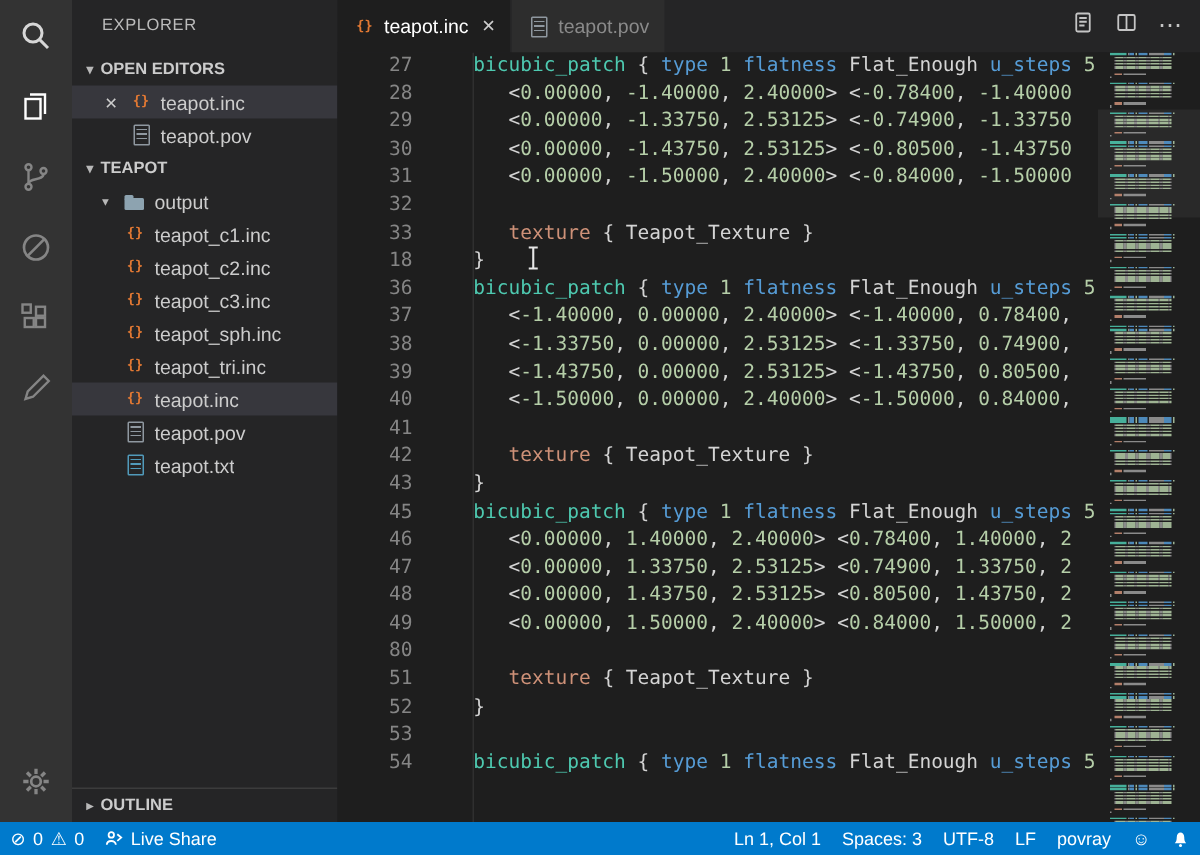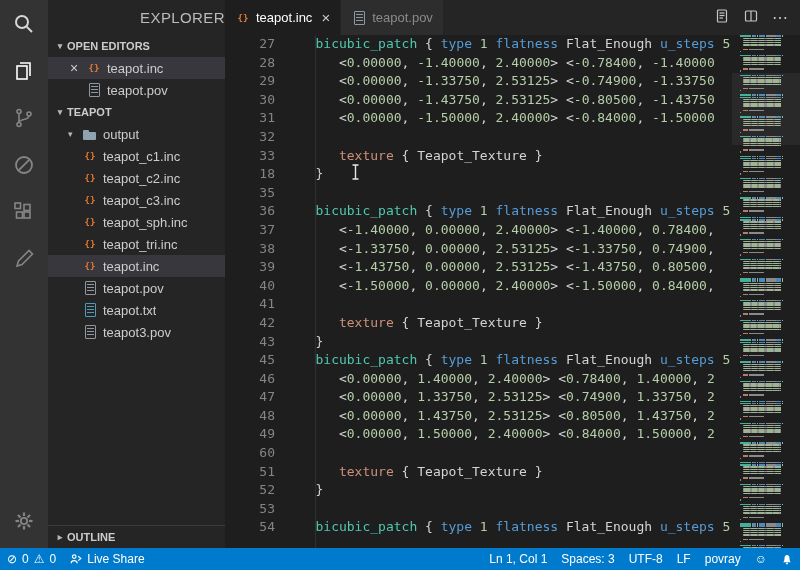--- a/index.html
+++ b/index.html
@@ -11,21 +11,21 @@
                 display:flex;flex-direction:column;align-items:center;}
   .ab-item{width:48px;height:47px;display:flex;align-items:center;justify-content:center;color:#858585;}
   .ab-item.active{color:#ffffff;}
   .ab-item.bright{color:#d7d7d7;}
   .ab-bottom{margin-top:auto;margin-bottom:4px;}
   .ab-item svg{display:block;}
 
   
   .sidebar{position:absolute;left:48px;top:0;bottom:22px;width:177px;background:#252526;color:#cccccc;
            font-size:13px;overflow:hidden;}
-  .sidebar-title{height:35px;line-height:35px;padding-left:20px;font-size:15px;color:#bbbbbb;letter-spacing:.4px;text-align:right;}
+  .sidebar-title{height:35px;line-height:35px;padding-left:20px;font-size:11px;color:#bbbbbb;letter-spacing:.4px;}
   .sec-header{height:22px;display:flex;align-items:center;font-size:11px;font-weight:bold;color:#cccccc;padding-left:5px;}
   .sec-header .tw{width:14px;text-align:center;font-size:9px;color:#b8b8b8;flex:none;}
   .srow{height:22px;display:flex;align-items:center;padding-left:22px;white-space:nowrap;}
   .trow{padding-left:20px;}
   .srow.active{background:#37373d;}
   .srow .close{width:16px;flex:none;color:#cccccc;font-size:14px;line-height:14px;}
   .sp16{width:16px;flex:none;display:inline-block;}
   .sp14{width:14px;flex:none;display:inline-block;}
   .srow .tw{width:14px;flex:none;font-size:9px;color:#b8b8b8;text-align:left;}
   .lbl{overflow:hidden;text-overflow:ellipsis;}
@@ -207,27 +207,20 @@
           <i class="sheet"></i>
         </span>
         <span class="lbl">teapot.pov</span>
       </div>
       <div class="srow trow">
         <span class="sp14"></span>
         <span class="ico ico-txt">
           <i class="sheet txt"></i>
         </span>
         <span class="lbl">teapot.txt</span>
-      </div>
-      <div class="srow trow">
-        <span class="sp14"></span>
-        <span class="ico ico-pov">
-          <i class="sheet"></i>
-        </span>
-        <span class="lbl">teapot3.pov</span>
       </div>
     </div>
 
   <div class="sec-header outline-sec">
     <span class="tw">▸</span>
     <span>OUTLINE</span>
   </div>
 </div>
 
 <div class="tab-bar">
@@ -267,35 +260,34 @@
   <div class="indent-guide"></div>
   <div>
       <div class="code-row"><span class="ln">27</span><span class="code-text"><span class="tk-p">   </span><span class="tk-k">bicubic_patch</span><span class="tk-p"> { </span><span class="tk-b">type</span><span class="tk-p"> </span><span class="tk-n">1</span><span class="tk-p"> </span><span class="tk-b">flatness</span><span class="tk-p"> Flat_Enough </span><span class="tk-b">u_steps</span><span class="tk-p"> </span><span class="tk-n">5</span></span></div>
       <div class="code-row"><span class="ln">28</span><span class="code-text"><span class="tk-p">      &lt;</span><span class="tk-n">0.00000</span><span class="tk-p">, </span><span class="tk-n">-1.40000</span><span class="tk-p">, </span><span class="tk-n">2.40000</span><span class="tk-p">&gt; &lt;</span><span class="tk-n">-0.78400</span><span class="tk-p">, </span><span class="tk-n">-1.40000</span></span></div>
       <div class="code-row"><span class="ln">29</span><span class="code-text"><span class="tk-p">      &lt;</span><span class="tk-n">0.00000</span><span class="tk-p">, </span><span class="tk-n">-1.33750</span><span class="tk-p">, </span><span class="tk-n">2.53125</span><span class="tk-p">&gt; &lt;</span><span class="tk-n">-0.74900</span><span class="tk-p">, </span><span class="tk-n">-1.33750</span></span></div>
       <div class="code-row"><span class="ln">30</span><span class="code-text"><span class="tk-p">      &lt;</span><span class="tk-n">0.00000</span><span class="tk-p">, </span><span class="tk-n">-1.43750</span><span class="tk-p">, </span><span class="tk-n">2.53125</span><span class="tk-p">&gt; &lt;</span><span class="tk-n">-0.80500</span><span class="tk-p">, </span><span class="tk-n">-1.43750</span></span></div>
       <div class="code-row"><span class="ln">31</span><span class="code-text"><span class="tk-p">      &lt;</span><span class="tk-n">0.00000</span><span class="tk-p">, </span><span class="tk-n">-1.50000</span><span class="tk-p">, </span><span class="tk-n">2.40000</span><span class="tk-p">&gt; &lt;</span><span class="tk-n">-0.84000</span><span class="tk-p">, </span><span class="tk-n">-1.50000</span></span></div>
       <div class="code-row"><span class="ln">32</span><span class="code-text"></span></div>
       <div class="code-row"><span class="ln">33</span><span class="code-text"><span class="tk-p">      </span><span class="tk-s">texture</span><span class="tk-p"> { Teapot_Texture }</span></span></div>
       <div class="code-row"><span class="ln">18</span><span class="code-text"><span class="tk-p">   }</span></span></div>
-      <div class="code-row"><span class="ln">35</span><span class="code-text"></span></div>
       <div class="code-row"><span class="ln">36</span><span class="code-text"><span class="tk-p">   </span><span class="tk-k">bicubic_patch</span><span class="tk-p"> { </span><span class="tk-b">type</span><span class="tk-p"> </span><span class="tk-n">1</span><span class="tk-p"> </span><span class="tk-b">flatness</span><span class="tk-p"> Flat_Enough </span><span class="tk-b">u_steps</span><span class="tk-p"> </span><span class="tk-n">5</span></span></div>
       <div class="code-row"><span class="ln">37</span><span class="code-text"><span class="tk-p">      &lt;</span><span class="tk-n">-1.40000</span><span class="tk-p">, </span><span class="tk-n">0.00000</span><span class="tk-p">, </span><span class="tk-n">2.40000</span><span class="tk-p">&gt; &lt;</span><span class="tk-n">-1.40000</span><span class="tk-p">, </span><span class="tk-n">0.78400</span><span class="tk-p">,</span></span></div>
       <div class="code-row"><span class="ln">38</span><span class="code-text"><span class="tk-p">      &lt;</span><span class="tk-n">-1.33750</span><span class="tk-p">, </span><span class="tk-n">0.00000</span><span class="tk-p">, </span><span class="tk-n">2.53125</span><span class="tk-p">&gt; &lt;</span><span class="tk-n">-1.33750</span><span class="tk-p">, </span><span class="tk-n">0.74900</span><span class="tk-p">,</span></span></div>
       <div class="code-row"><span class="ln">39</span><span class="code-text"><span class="tk-p">      &lt;</span><span class="tk-n">-1.43750</span><span class="tk-p">, </span><span class="tk-n">0.00000</span><span class="tk-p">, </span><span class="tk-n">2.53125</span><span class="tk-p">&gt; &lt;</span><span class="tk-n">-1.43750</span><span class="tk-p">, </span><span class="tk-n">0.80500</span><span class="tk-p">,</span></span></div>
       <div class="code-row"><span class="ln">40</span><span class="code-text"><span class="tk-p">      &lt;</span><span class="tk-n">-1.50000</span><span class="tk-p">, </span><span class="tk-n">0.00000</span><span class="tk-p">, </span><span class="tk-n">2.40000</span><span class="tk-p">&gt; &lt;</span><span class="tk-n">-1.50000</span><span class="tk-p">, </span><span class="tk-n">0.84000</span><span class="tk-p">,</span></span></div>
       <div class="code-row"><span class="ln">41</span><span class="code-text"></span></div>
       <div class="code-row"><span class="ln">42</span><span class="code-text"><span class="tk-p">      </span><span class="tk-s">texture</span><span class="tk-p"> { Teapot_Texture }</span></span></div>
       <div class="code-row"><span class="ln">43</span><span class="code-text"><span class="tk-p">   }</span></span></div>
       <div class="code-row"><span class="ln">45</span><span class="code-text"><span class="tk-p">   </span><span class="tk-k">bicubic_patch</span><span class="tk-p"> { </span><span class="tk-b">type</span><span class="tk-p"> </span><span class="tk-n">1</span><span class="tk-p"> </span><span class="tk-b">flatness</span><span class="tk-p"> Flat_Enough </span><span class="tk-b">u_steps</span><span class="tk-p"> </span><span class="tk-n">5</span></span></div>
       <div class="code-row"><span class="ln">46</span><span class="code-text"><span class="tk-p">      &lt;</span><span class="tk-n">0.00000</span><span class="tk-p">, </span><span class="tk-n">1.40000</span><span class="tk-p">, </span><span class="tk-n">2.40000</span><span class="tk-p">&gt; &lt;</span><span class="tk-n">0.78400</span><span class="tk-p">, </span><span class="tk-n">1.40000</span><span class="tk-p">, </span><span class="tk-n">2</span></span></div>
       <div class="code-row"><span class="ln">47</span><span class="code-text"><span class="tk-p">      &lt;</span><span class="tk-n">0.00000</span><span class="tk-p">, </span><span class="tk-n">1.33750</span><span class="tk-p">, </span><span class="tk-n">2.53125</span><span class="tk-p">&gt; &lt;</span><span class="tk-n">0.74900</span><span class="tk-p">, </span><span class="tk-n">1.33750</span><span class="tk-p">, </span><span class="tk-n">2</span></span></div>
       <div class="code-row"><span class="ln">48</span><span class="code-text"><span class="tk-p">      &lt;</span><span class="tk-n">0.00000</span><span class="tk-p">, </span><span class="tk-n">1.43750</span><span class="tk-p">, </span><span class="tk-n">2.53125</span><span class="tk-p">&gt; &lt;</span><span class="tk-n">0.80500</span><span class="tk-p">, </span><span class="tk-n">1.43750</span><span class="tk-p">, </span><span class="tk-n">2</span></span></div>
       <div class="code-row"><span class="ln">49</span><span class="code-text"><span class="tk-p">      &lt;</span><span class="tk-n">0.00000</span><span class="tk-p">, </span><span class="tk-n">1.50000</span><span class="tk-p">, </span><span class="tk-n">2.40000</span><span class="tk-p">&gt; &lt;</span><span class="tk-n">0.84000</span><span class="tk-p">, </span><span class="tk-n">1.50000</span><span class="tk-p">, </span><span class="tk-n">2</span></span></div>
-      <div class="code-row"><span class="ln">60</span><span class="code-text"></span></div>
+      <div class="code-row"><span class="ln">80</span><span class="code-text"></span></div>
       <div class="code-row"><span class="ln">51</span><span class="code-text"><span class="tk-p">      </span><span class="tk-s">texture</span><span class="tk-p"> { Teapot_Texture }</span></span></div>
       <div class="code-row"><span class="ln">52</span><span class="code-text"><span class="tk-p">   }</span></span></div>
       <div class="code-row"><span class="ln">53</span><span class="code-text"></span></div>
       <div class="code-row"><span class="ln">54</span><span class="code-text"><span class="tk-p">   </span><span class="tk-k">bicubic_patch</span><span class="tk-p"> { </span><span class="tk-b">type</span><span class="tk-p"> </span><span class="tk-n">1</span><span class="tk-p"> </span><span class="tk-b">flatness</span><span class="tk-p"> Flat_Enough </span><span class="tk-b">u_steps</span><span class="tk-p"> </span><span class="tk-n">5</span></span></div>
     </div>
 </div>
 
 <div class="minimap">
   <div class="mm-slider"></div>
   <div>

